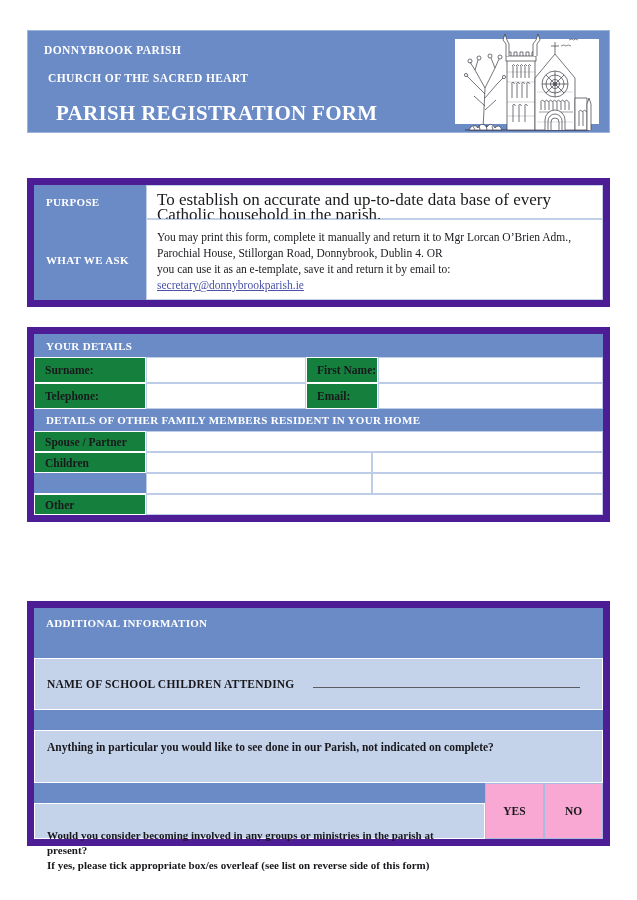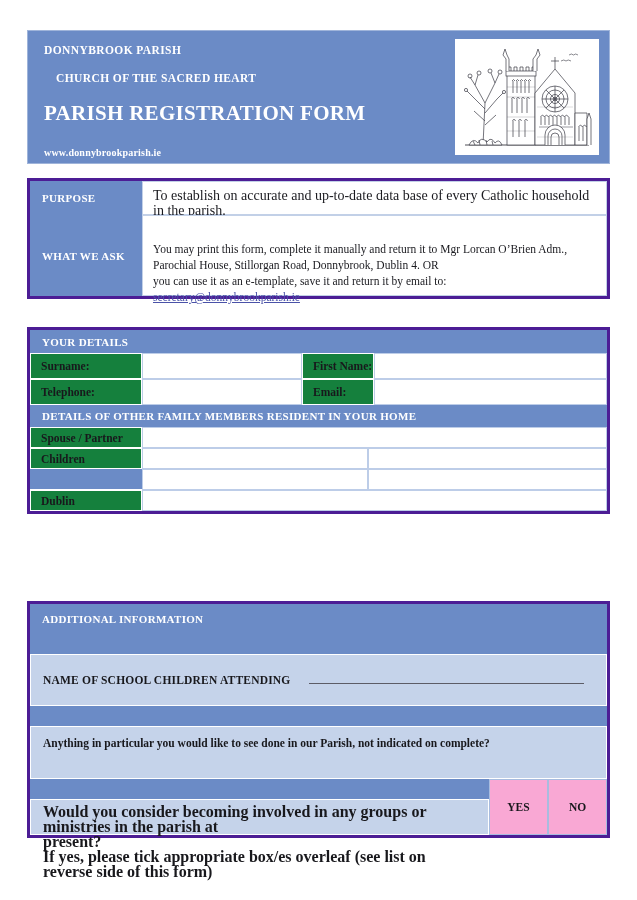--- a/index.html
+++ b/index.html
@@ -22,21 +22,21 @@
     height: 900px;
     background: #ffffff;
   }
 
   
   .header-band {
     position: absolute;
     left: 27px;
     top: 30px;
     width: 583px;
-    height: 134px;
+    height: 103px;
     background: #6b8bc6;
     border: 1px solid #9fb4da;
     box-sizing: border-box;
     display: flex;
     align-items: stretch;
   }
   .header-text {
     flex: 1;
     padding: 10px 0 0 16px;
     box-sizing: border-box;
@@ -46,28 +46,28 @@
     font-weight: bold;
     font-size: 11.5px;
     letter-spacing: 0.4px;
     margin: 3px 0 0 0;
   }
   .hdr-line2 {
     color: #ffffff;
     font-weight: bold;
     font-size: 11.5px;
     letter-spacing: 0.4px;
-    margin: 16px 0 0 12px;
+    margin: 16px 0 0 4px;
   }
   .hdr-title {
     color: #ffffff;
     font-weight: bold;
     font-size: 21px;
     letter-spacing: 0.3px;
-    margin: 17px 0 0 0;
+    margin: 17px 0 0 12px;
   }
   .hdr-url {
     color: #ffffff;
     font-weight: bold;
     font-size: 10px;
     letter-spacing: 0.2px;
     margin: 21px 0 0 0;
   }
   .header-art {
     width: 148px;
@@ -79,21 +79,21 @@
     align-items: center;
     justify-content: center;
   }
   .header-art svg { display: block; }
 
   
   .frame {
     position: absolute;
     left: 27px;
     width: 583px;
-    border: 3px solid #4c1d95;
+    border: 7px solid #4c1d95;
     box-sizing: border-box;
     background: #6b8bc6;
   }
   .row { display: flex; }
 
   .cell-head {
     background: #6b8bc6;
     color: #ffffff;
     font-weight: bold;
     font-size: 11px;
@@ -115,40 +115,40 @@
     border: 1px solid #ffffff;
   }
   .cell-white {
     background: #ffffff;
     box-sizing: border-box;
     border: 1px solid #bdcde8;
   }
   .cell-body {
     background: #ffffff;
     color: #1a1a1f;
-    font-size: 14px;
+    font-size: 17px;
     line-height: 15px;
     padding: 6px 8px 6px 10px;
     box-sizing: border-box;
     border: 1px solid #c2d0e7;
   }
   .cell-tint {
     background: #c5d3ea;
     color: #18181c;
     box-sizing: border-box;
     border: 1px solid #ffffff;
     margin-top: 20px;
   }
 
   
   #purpose-frame { top: 178px; }
   .purpose-label { width: 112px; }
   .purpose-row1 { height: 34px; }
   .purpose-row2 { height: 81px; }
-  .what-body { font-size: 11.5px; line-height: 16px; padding-top: 25px; }
+  .what-body { font-size: 11.5px; line-height: 16px; padding-top: 9px; }
   .email-link {
     color: #4a52a8;
     text-decoration: underline;
   }
 
   
   #details-frame { top: 327px; }
   .dt-head { height: 23px; width: 100%; }
   .dt-row { height: 26px; }
   .dt-lab-a { width: 112px; }
@@ -183,23 +183,23 @@
     height: 53px;
     width: 100%;
     padding: 10px 0 0 12px;
     font-weight: bold;
     font-size: 11.5px;
     color: #18181c;
   }
   .ai-q-row { height: 56px; }
   .ai-q-text {
     flex: 1;
-    padding: 4px 10px 0 12px;
-    font-weight: bold;
-    font-size: 16px;
+    padding: 24px 10px 0 12px;
+    font-weight: bold;
+    font-size: 11px;
     line-height: 15px;
     color: #18181c;
   }
   .ai-yn {
     width: 59px;
     background: #f9a8d4;
     border: 1px solid #a8bcdf;
     box-sizing: border-box;
     display: flex;
     align-items: center;
@@ -339,21 +339,21 @@
       <div class="cell-white fam-in-rest"></div>
     </div>
 
     <div class="row fam-row">
       <div class="cell-tint fam-lab"></div>
       <div class="cell-white fam-in-half"></div>
       <div class="cell-white fam-in-rest"></div>
     </div>
 
     <div class="row fam-row">
-      <div class="cell-label fam-lab">Dublin</div>
+      <div class="cell-label fam-lab">Other</div>
       <div class="cell-white fam-in-full"></div>
     </div>
   </div>
 
   <div class="frame" id="addl-frame">
 
     <div class="row">
       <div class="cell-head ai-head">ADDITIONAL INFORMATION</div>
     </div>
 

